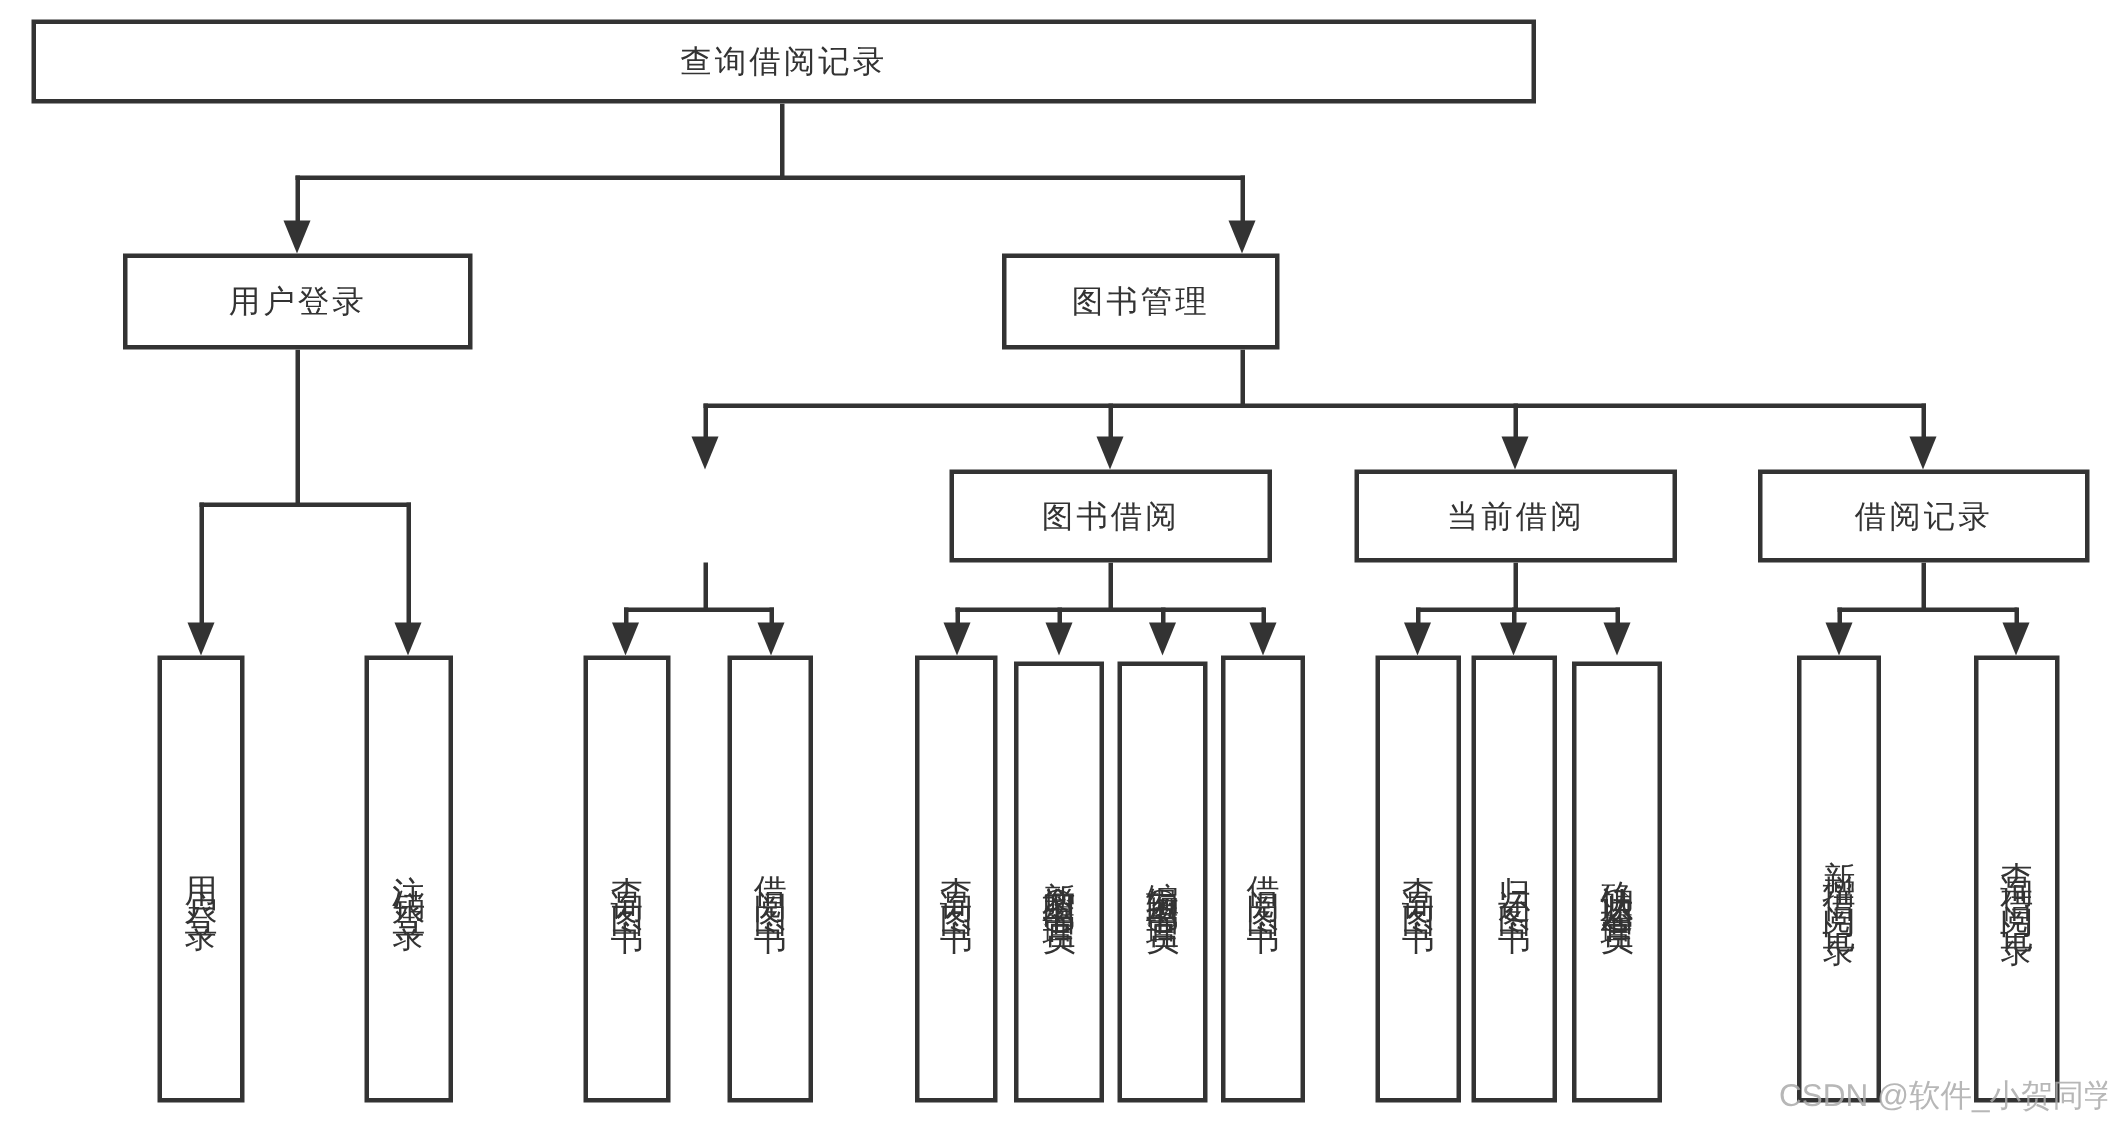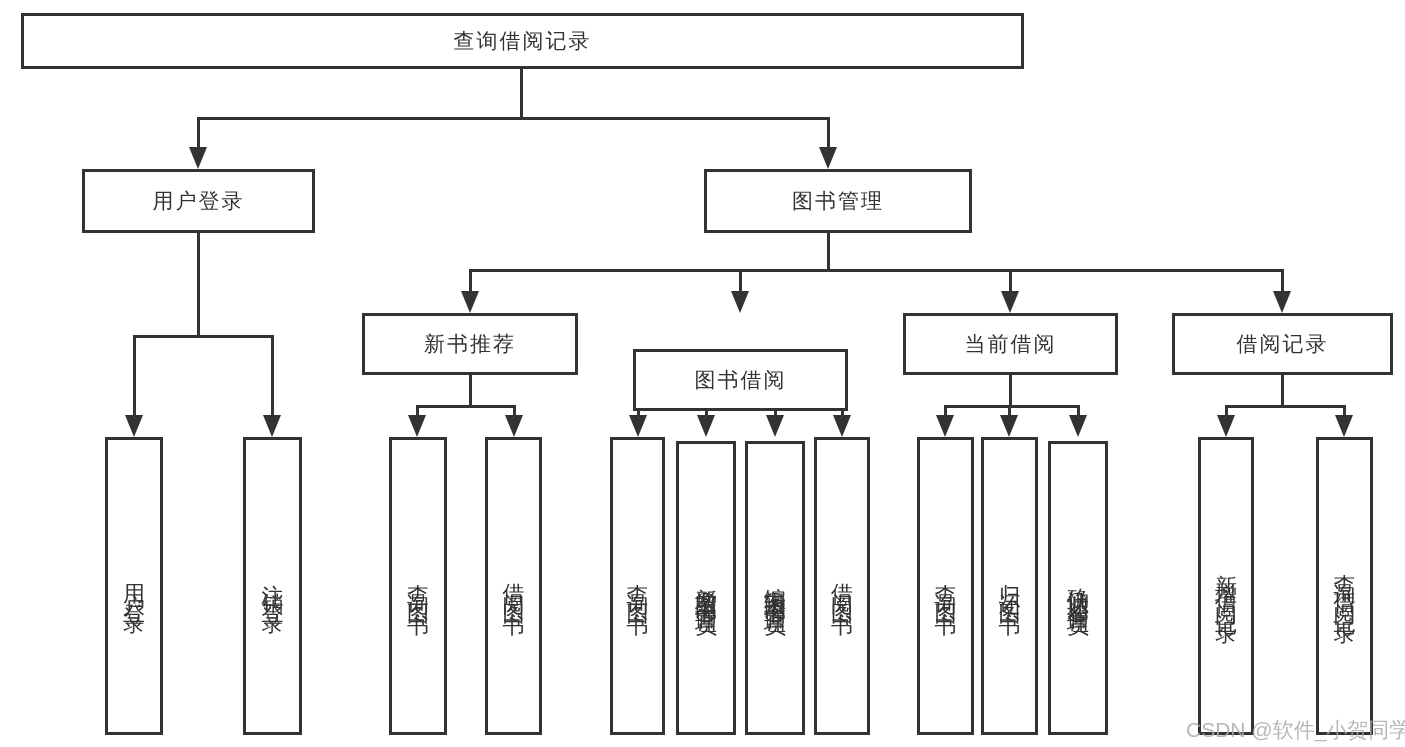--- a/index.html
+++ b/index.html
@@ -62,23 +62,23 @@
     width: 0; height: 0;
     border-left: 9px solid transparent;
     border-right: 9px solid transparent;
     border-top: 22px solid var(--line);
     z-index: 1;
   }
 
   
   #n-root          { left: 21px;   top: 13px;  width: 1003px; height: 56px; }
   #n-user-login    { left: 82px;   top: 169px; width: 233px;  height: 64px; }
-  #n-book-mgmt     { left: 704px;  top: 169px; width: 268px;  height: 64px; }
+  #n-book-mgmt     { left: 668px;  top: 169px; width: 185px;  height: 64px; }
   #n-new-book      { left: 362px;  top: 313px; width: 216px;  height: 62px; }
-  #n-book-borrow   { left: 633px;  top: 313px; width: 215px;  height: 62px; margin-top: 36px; }
+  #n-book-borrow   { left: 633px;  top: 313px; width: 215px;  height: 62px; }
   #n-current-borrow{ left: 903px;  top: 313px; width: 215px;  height: 62px; font-family: Liberation Serif, serif; }
   #n-borrow-record { left: 1172px; top: 313px; width: 221px;  height: 62px; }
 
   #lv-user-login   { left: 105px;  top: 437px; width: 58px; height: 298px; }
   #lv-logout       { left: 243px;  top: 437px; width: 59px; height: 298px; }
   #lv-nb-query     { left: 389px;  top: 437px; width: 58px; height: 298px; }
   #lv-nb-borrow    { left: 485px;  top: 437px; width: 57px; height: 298px; }
   #lv-bb-query     { left: 610px;  top: 437px; width: 55px; height: 298px; }
   #lv-bb-add       { left: 676px;  top: 441px; width: 60px; height: 294px; }
   #lv-bb-edit      { left: 745px;  top: 441px; width: 60px; height: 294px; }
@@ -110,23 +110,20 @@
   </div>
 
   <div class="box" id="n-user-login">
     <span>用户登录</span>
   </div>
 
   <div class="box" id="n-book-mgmt">
     <span>图书管理</span>
   </div>
 
-  <div class="box" id="n-new-book">
-    <span>新书推荐</span>
-  </div>
 
   <div class="box" id="n-book-borrow">
     <span>图书借阅</span>
   </div>
 
   <div class="box" id="n-current-borrow">
     <span>当前借阅</span>
   </div>
 
   <div class="box" id="n-borrow-record">

